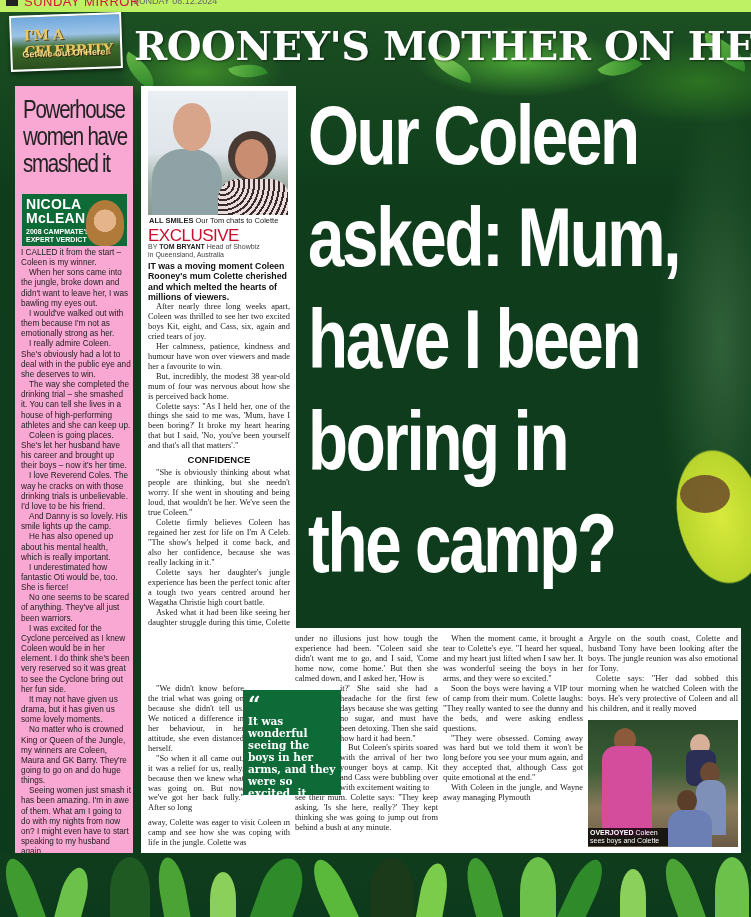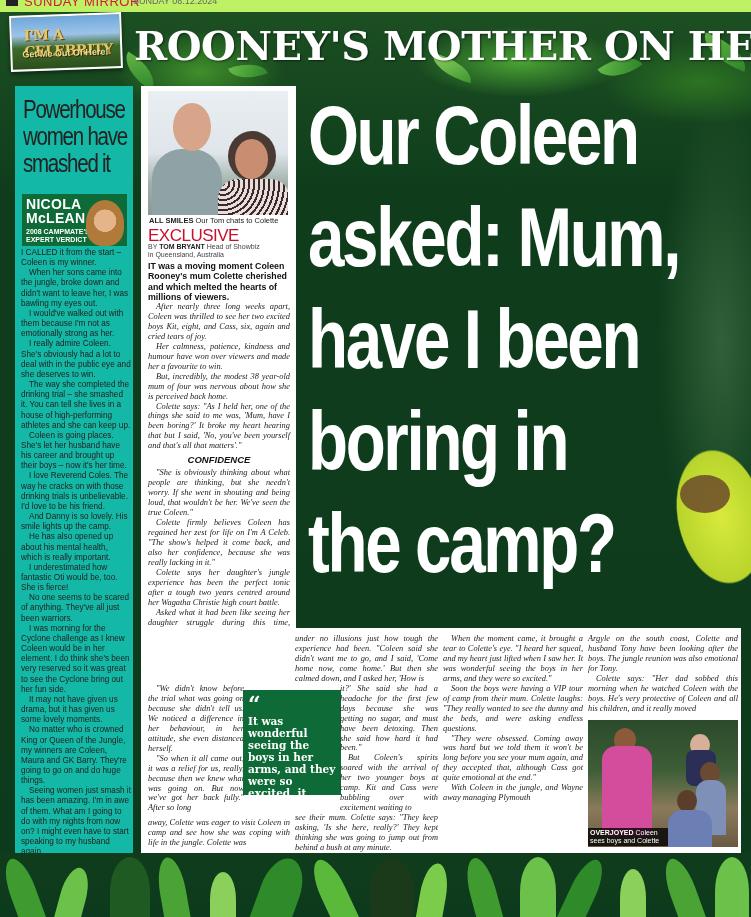--- a/index.html
+++ b/index.html
@@ -32,21 +32,21 @@
     background: linear-gradient(180deg, #6fa8dc 0%, #9cc3e8 35%, #3d6b2a 60%, #2b4f1d 100%);
     border: 2px solid #fff; box-shadow: 0 2px 4px rgba(0,0,0,0.5); overflow: hidden; }
   .logo .l1 { position: absolute; left: 12px; top: 10px; font-family: "DejaVu Serif", serif; font-weight: bold;
     font-size: 14px; color: #e7c863; letter-spacing: -0.5px; text-shadow: 1px 1px 0 #5a3a10; }
   .logo .l2 { position: absolute; left: 10px; top: 32px; font-size: 9px; color: #f0d98a; font-weight: bold; text-shadow: 1px 1px 0 #2a2a10; }
 
   
   .leaf { position: absolute; border-radius: 0 100% 0 100%; background: linear-gradient(135deg, #6cc14a, #2f8a2a); opacity: 0.9; }
 
   
-  .sidebar { position: absolute; left: 15px; top: 86px; width: 118px; height: 767px; background: #14b8a6; }
+  .sidebar { position: absolute; left: 15px; top: 86px; width: 118px; height: 767px; background: #f9a8d4; }
   .sb-title { position: absolute; left: 8px; top: 10px; font-family: "Liberation Sans Narrow", "Liberation Sans", sans-serif;
     font-size: 25px; line-height: 27px; color: #222; letter-spacing: -1.5px; transform: scaleX(0.82); transform-origin: left top; width: 130px; }
   .sb-badge { position: absolute; left: 7px; top: 108px; width: 105px; height: 52px; background: #0e6b38; overflow: hidden; }
   .sb-badge .name { position: absolute; left: 4px; top: 3px; font-weight: bold; font-size: 14px; line-height: 14px; color: #fff; letter-spacing: 0.3px; }
   .sb-badge .role { position: absolute; left: 4px; top: 34px; font-weight: bold; font-size: 7px; line-height: 8px; color: #fff; }
   .sb-badge .face { position: absolute; right: 3px; top: 6px; width: 38px; height: 46px; border-radius: 50% 50% 40% 40%;
     background: radial-gradient(circle at 50% 45%, #e6b48a 0 35%, #b07a3a 36% 100%); }
   .sb-body { position: absolute; left: 6px; top: 162px; width: 110px; font-size: 8.2px; line-height: 10.15px; color: #222; }
   .sb-body p { text-indent: 8px; }
   .sb-body p:first-child { text-indent: 0; }
@@ -60,21 +60,21 @@
   .photo1 .wom-hair { position: absolute; left: 80px; top: 40px; width: 48px; height: 50px; border-radius: 50%; background: #4a3a34; }
   .photo1 .wom-head { position: absolute; left: 87px; top: 48px; width: 33px; height: 40px; border-radius: 50%; background: #c98e72; }
   .photo1 .wom-body { position: absolute; left: 70px; top: 88px; width: 72px; height: 40px; border-radius: 20px 20px 0 0;
     background: repeating-radial-gradient(circle at 5px 5px, #3a2a2a 0 2px, #e8dcdc 2px 5px); }
   .cap1 { position: absolute; left: 8px; top: 130px; font-size: 7.5px; color: #222; white-space: nowrap; }
   .cap1 b { font-weight: bold; text-align: center; }
   .excl { position: absolute; left: 7px; top: 140px; font-size: 17px; color: #c8102e; letter-spacing: -0.5px; }
   .byline { position: absolute; left: 7px; top: 157px; font-size: 7px; line-height: 8px; color: #444; width: 145px; }
   .byline b { color: #222; }
   .intro { position: absolute; left: 7px; top: 175px; width: 142px; font-weight: bold; font-size: 8.8px; line-height: 10.3px; color: #111; }
-  .body-serif { font-family: "Liberation Serif", serif; font-size: 8.4px; line-height: 9.95px; color: #222; text-align: justify; font-style: italic; }
+  .body-serif { font-family: "Liberation Serif", serif; font-size: 8.4px; line-height: 9.95px; color: #222; text-align: justify; }
   .body-serif p { text-indent: 8px; }
   .col1text { position: absolute; left: 7px; top: 216px; width: 142px; }
   .subhead { font-family: "Liberation Sans", sans-serif; font-weight: bold; font-size: 9.5px; text-align: center; margin: 4px 0 3px; color: #111; text-indent: 0 !important; }
 
   
   .lower { position: absolute; left: 141px; top: 628px; width: 600px; height: 225px; background: #fff; }
   .lower .col1b { position: absolute; left: 7px; top: 56px; width: 96px; }
   .lower .col1c { position: absolute; left: 7px; top: 190px; width: 142px; }
   .pullquote { position: absolute; left: 243px; top: 690px; width: 98px; height: 105px; background: #0e6b38; padding: 5px 5px; }
   .pullquote .mark { font-family: "DejaVu Serif", serif; font-weight: bold; font-size: 22px; line-height: 18px; color: #fff; }
@@ -152,21 +152,21 @@
     <p>When her sons came into the jungle, broke down and didn't want to leave her, I was bawling my eyes out.</p>
     <p>I would've walked out with them because I'm not as emotionally strong as her.</p>
     <p>I really admire Coleen. She's obviously had a lot to deal with in the public eye and she deserves to win.</p>
     <p>The way she completed the drinking trial – she smashed it. You can tell she lives in a house of high-performing athletes and she can keep up.</p>
     <p>Coleen is going places. She's let her husband have his career and brought up their boys – now it's her time.</p>
     <p>I love Reverend Coles. The way he cracks on with those drinking trials is unbelievable. I'd love to be his friend.</p>
     <p>And Danny is so lovely. His smile lights up the camp.</p>
     <p>He has also opened up about his mental health, which is really important.</p>
     <p>I underestimated how fantastic Oti would be, too. She is fierce!</p>
     <p>No one seems to be scared of anything. They've all just been warriors.</p>
-    <p>I was morning for the Cyclone challenge as I knew Coleen would be in her element. I do think she's been very reserved so it was great to see the Cyclone bring out her fun side.</p>
+    <p>I was excited for the Cyclone perceived as I knew Coleen would be in her element. I do think she's been very reserved so it was great to see the Cyclone bring out her fun side.</p>
     <p>It may not have given us drama, but it has given us some lovely moments.</p>
     <p>No matter who is crowned King or Queen of the Jungle, my winners are Coleen, Maura and GK Barry. They're going to go on and do huge things.</p>
     <p>Seeing women just smash it has been amazing. I'm in awe of them. What am I going to do with my nights from now on? I might even have to start speaking to my husband again...</p>
   </div>
 </div>
 
 <div class="article">
   <div class="photo1">
     <div class="man-body"></div>
     <div class="man-head"></div>

